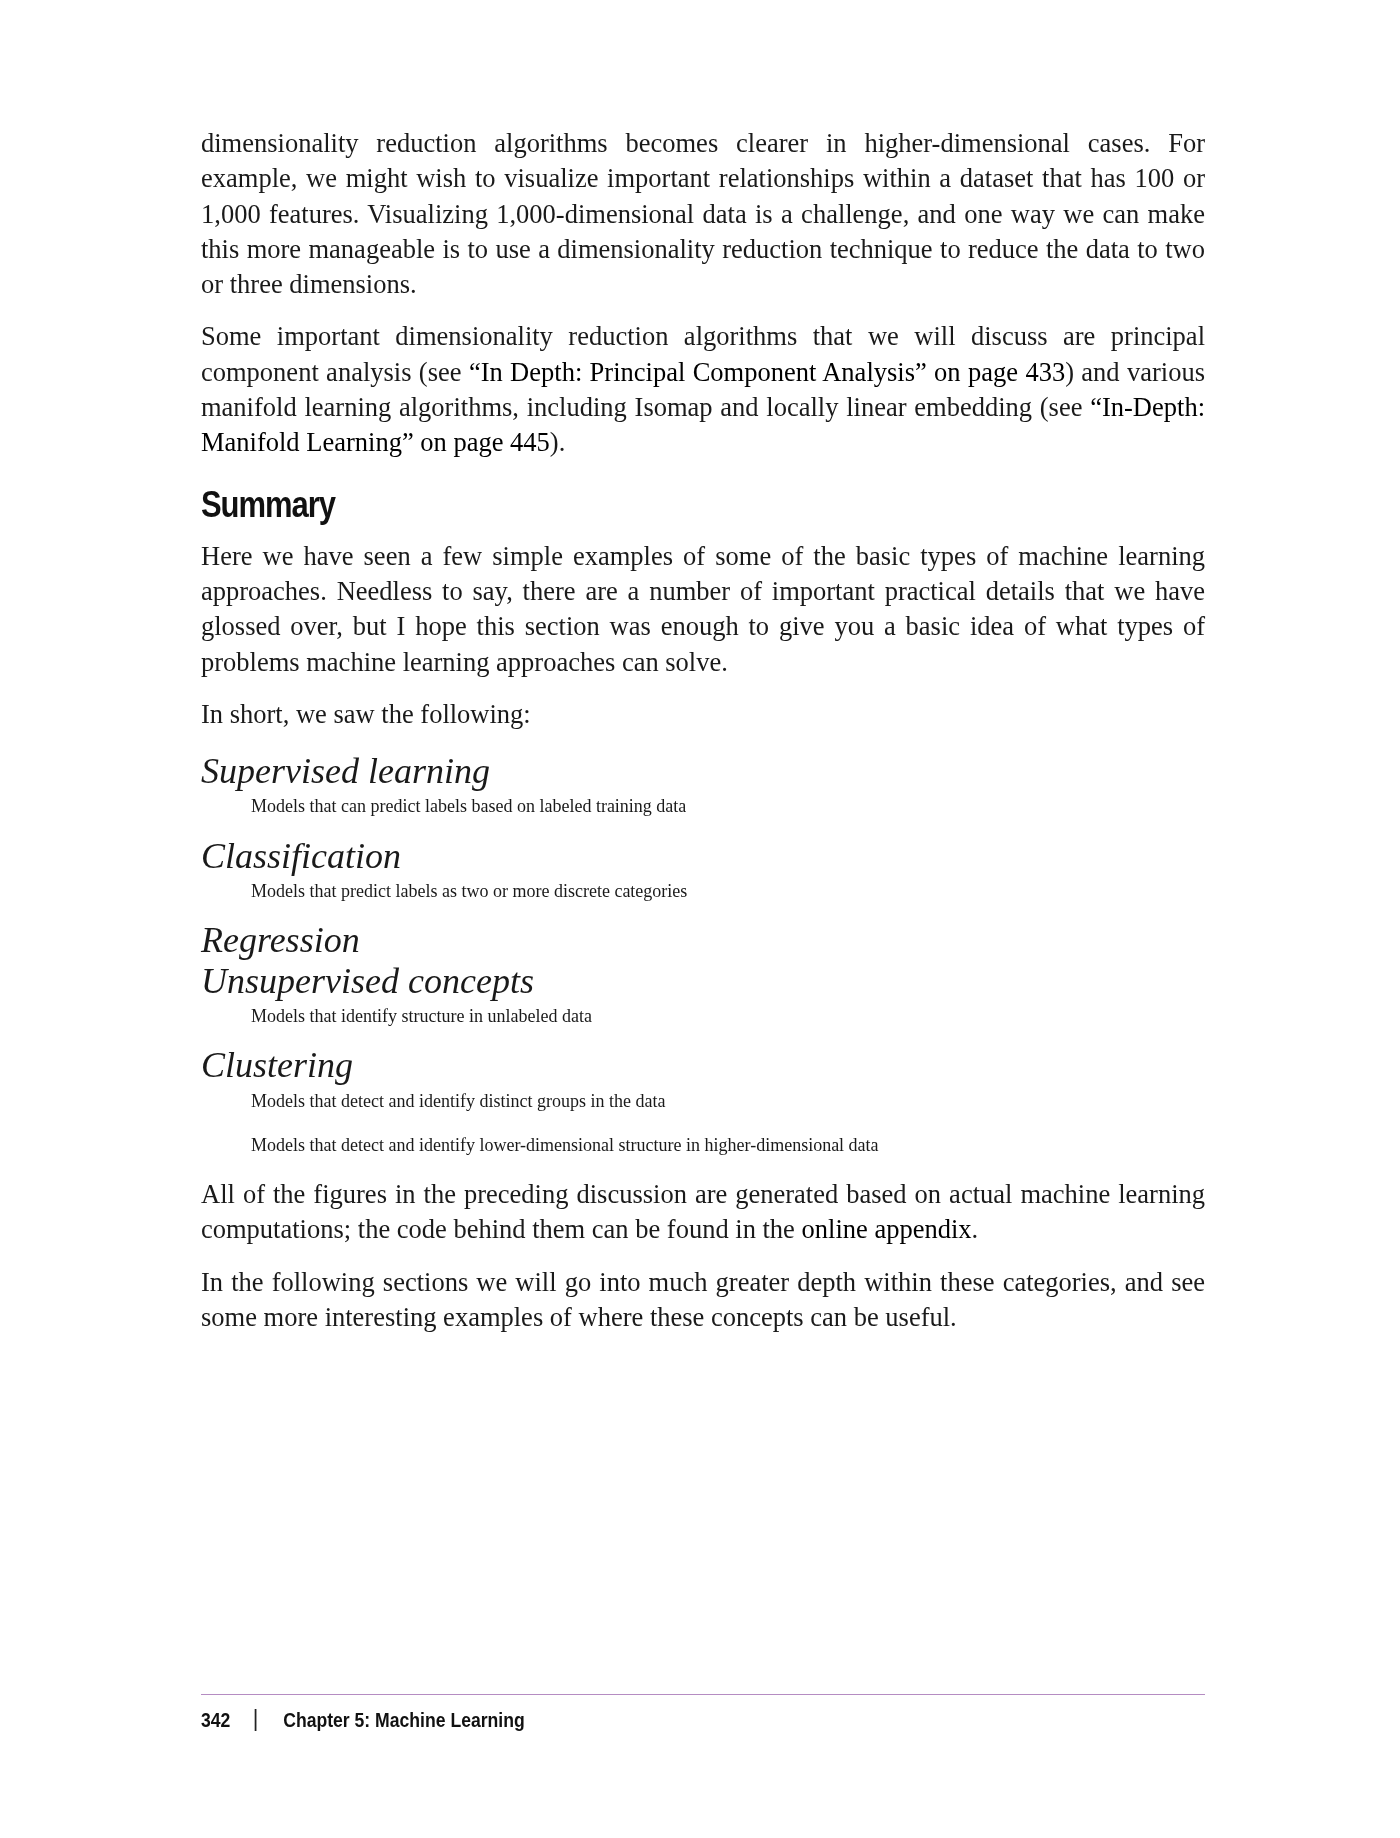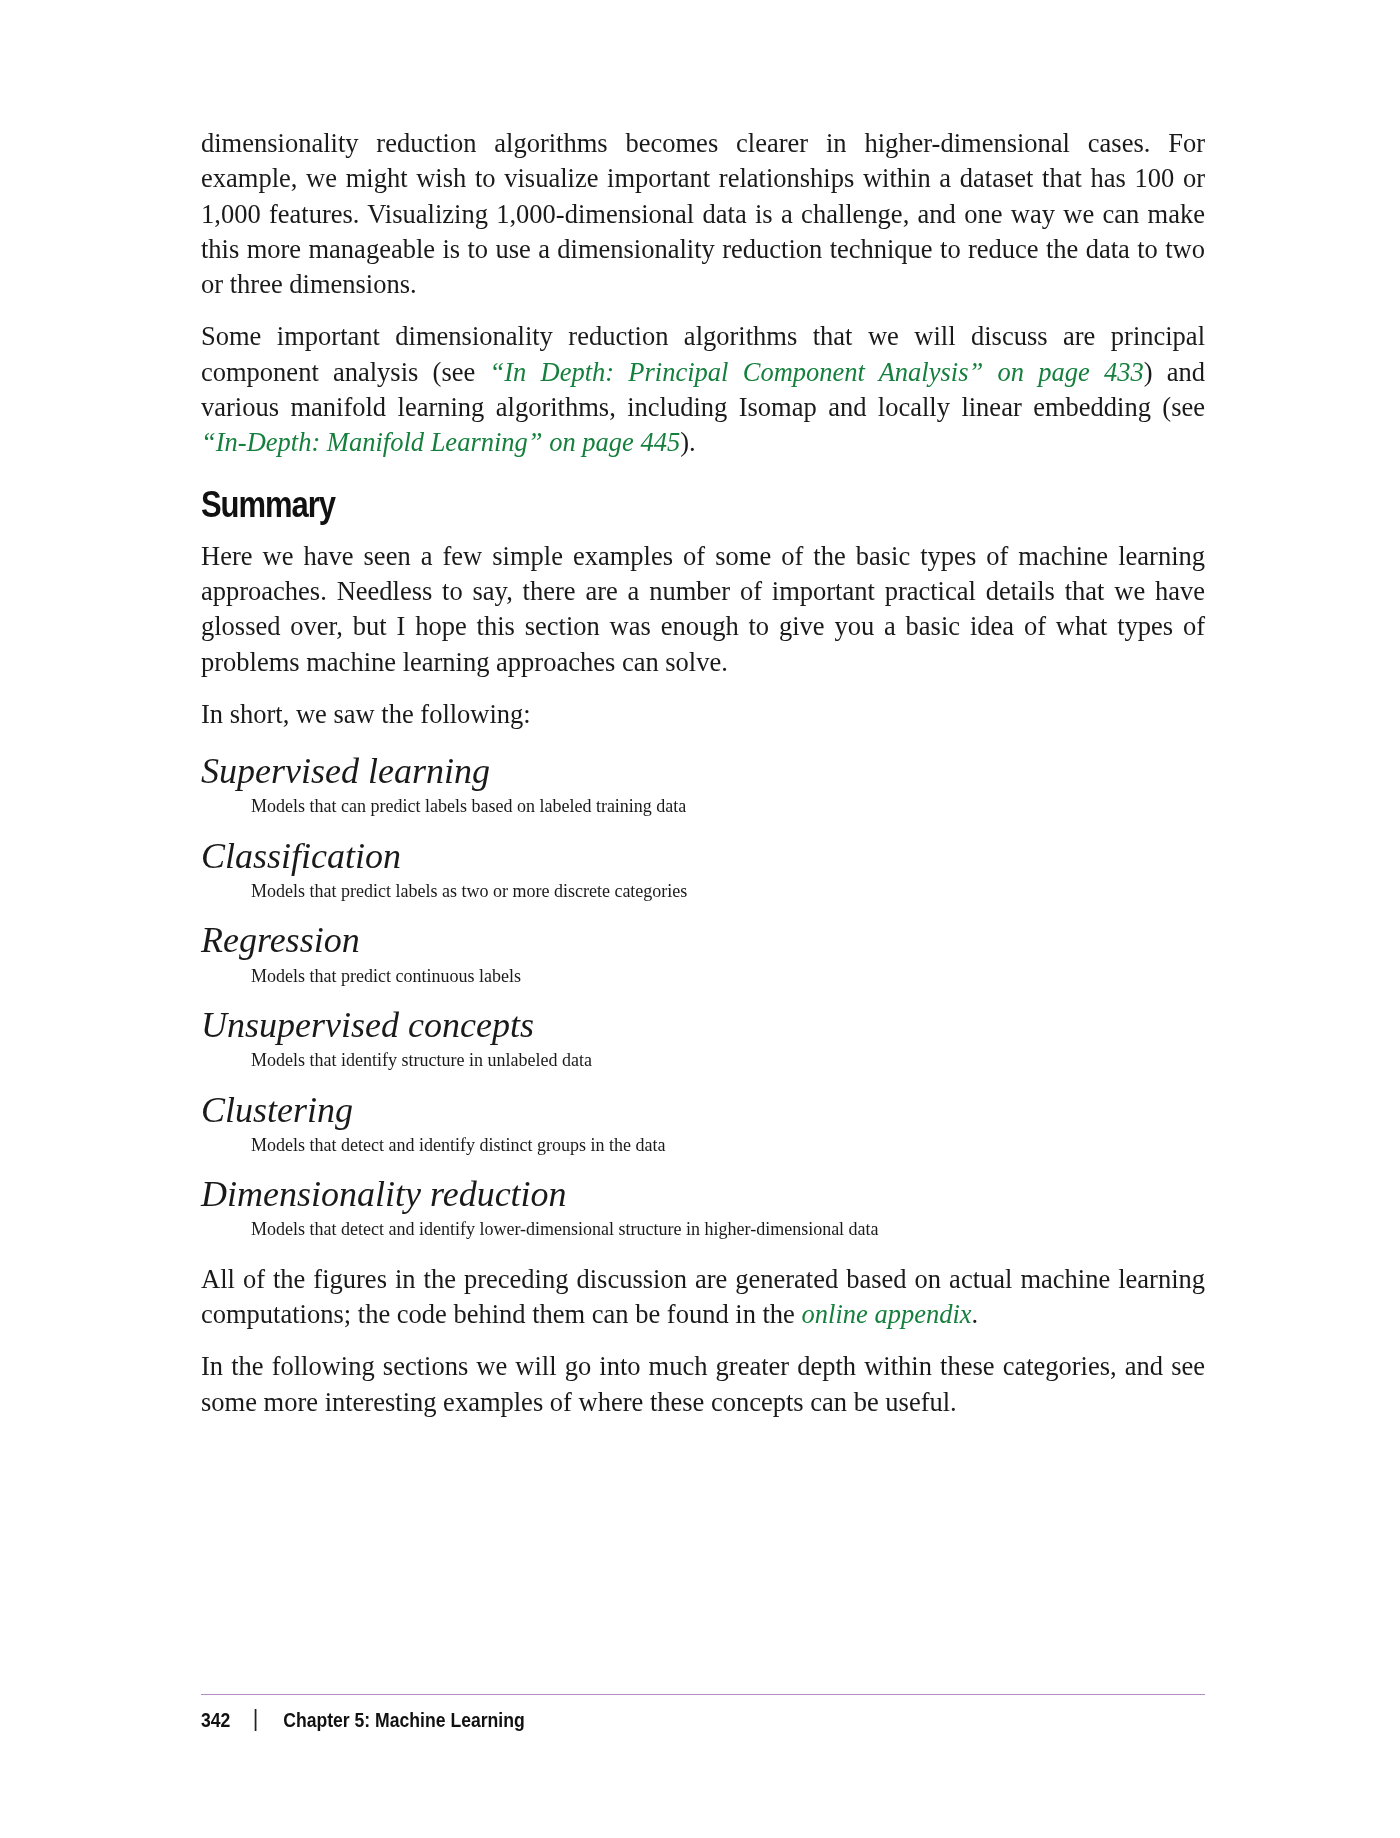--- a/index.html
+++ b/index.html
@@ -22,24 +22,23 @@
       width: 1004px;
     }
     .para {
       font-size: 26.5px;
       line-height: 35.3px;
       text-align: justify;
       margin: 0 0 17px 0;
       hyphens: manual;
     }
     .link {
-      color: #15803d;
+      color: #000000;
       text-decoration: none;
       cursor: pointer;
-      font-style: italic;
     }
     .heading {
       font-family: "Liberation Sans", "DejaVu Sans", sans-serif;
       font-weight: bold;
       font-size: 36px;
       letter-spacing: -1.2px;
       transform: scaleX(0.86);
       transform-origin: left center;
       margin: 22px 0 12px 0;
       line-height: 44px;
@@ -112,29 +111,27 @@
   <p class="para">In short, we saw the following:</p>
 
   <dl class="terms">
     <dt>Supervised learning</dt>
     <dd>Models that can predict labels based on labeled training data</dd>
 
     <dt>Classification</dt>
     <dd>Models that predict labels as two or more discrete categories</dd>
 
     <dt>Regression</dt>
-    <dd>Models that predict continuous labels</dd>
 
     <dt>Unsupervised concepts</dt>
     <dd>Models that identify structure in unlabeled data</dd>
 
     <dt>Clustering</dt>
     <dd>Models that detect and identify distinct groups in the data</dd>
 
-    <dt>Dimensionality reduction</dt>
     <dd>Models that detect and identify lower-dimensional structure in higher-dimensional data</dd>
   </dl>
 
   <p class="para">
     <span>All of the figures in the preceding discussion are generated based on actual machine learning computations; the code behind them can be found in the </span><a class="link">online appendix</a><span>.</span>
   </p>
 
   <p class="para">In the following sections we will go into much greater depth within these categories, and see some more interesting examples of where these concepts can be useful.</p>
 
 </div>

